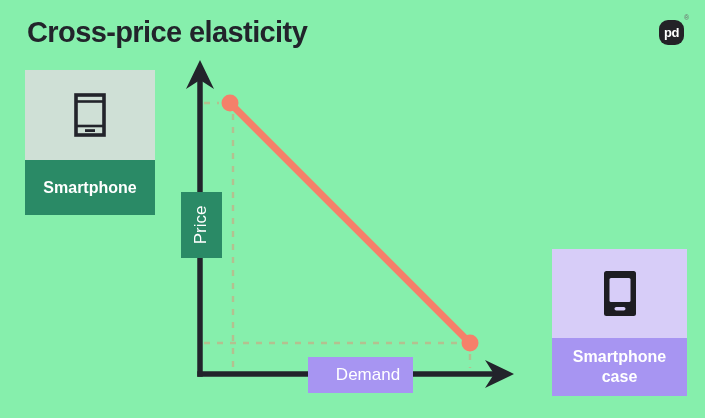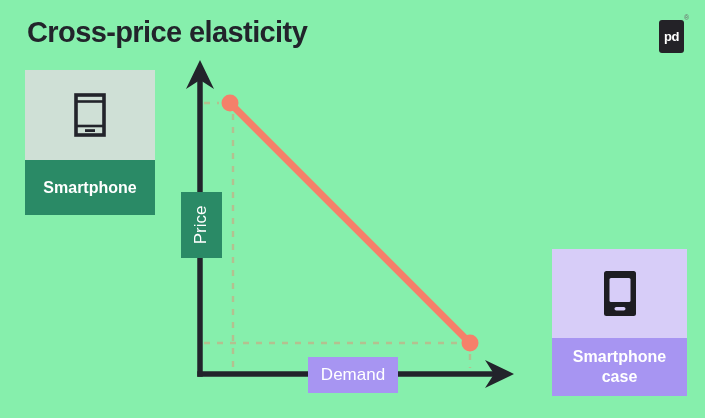--- a/index.html
+++ b/index.html
@@ -5,21 +5,21 @@
   html,body{margin:0;padding:0;background:#fff;}
   .stage{
     position:relative;width:705px;height:418px;background:#86efac;overflow:hidden;
     font-family:"Liberation Sans","DejaVu Sans",sans-serif;
   }
   .title{
     position:absolute;left:27px;top:16px;margin:0;
     font-size:29px;font-weight:700;letter-spacing:-0.6px;color:var(--ink);
   }
   .logo-box{
-    position:absolute;left:659px;top:20px;width:25px;height:33px;border-radius:3px;
+    position:absolute;left:659px;top:20px;width:25px;height:25px;border-radius:9px;
     background:#232227;color:#fff;font-size:13px;font-weight:700;
     display:flex;align-items:center;justify-content:center;letter-spacing:-0.5px;
   }
   .logo-r{position:absolute;left:684px;top:14px;font-size:7px;color:#6a6a6a;}
   .card{position:absolute;display:flex;flex-direction:column;}
   .card-left{left:25px;top:70px;width:130px;height:145px;}
   .card-right{left:552px;top:249px;width:135px;height:147px;}
   .card-top{flex:1;display:flex;align-items:center;justify-content:center;}
   .card-left .card-top{background:var(--green-light);}
   .card-right .card-top{background:var(--purple-light);}
@@ -34,21 +34,21 @@
   .dot{fill:var(--accent-salmon);}
   .dash{stroke:var(--accent-salmon);opacity:0.42;stroke-width:2.4;stroke-dasharray:6 7;}
   .axis{stroke:var(--ink);stroke-width:5.5;}
   .arrow{fill:var(--ink);}
   .badge{
     position:absolute;display:flex;align-items:center;justify-content:center;
     color:#fff;font-size:17px;
   }
   .price-badge{left:181px;top:192px;width:41px;height:66px;background:var(--green-dark);}
   .price-badge span{transform:rotate(-90deg);white-space:nowrap;}
-  .demand-badge{left:308px;top:357px;width:90px;height:36px;background:var(--purple-mid);}
+  .demand-badge{left:308px;top:357px;width:90px;height:36px;background:var(--purple-mid);padding-left:15px;}
 </style>
 </head>
 <body>
 
 <div class="stage">
 
   <h1 class="title">Cross-price elasticity</h1>
 
   <div class="logo-box">pd</div>
   <span class="logo-r">®</span>

